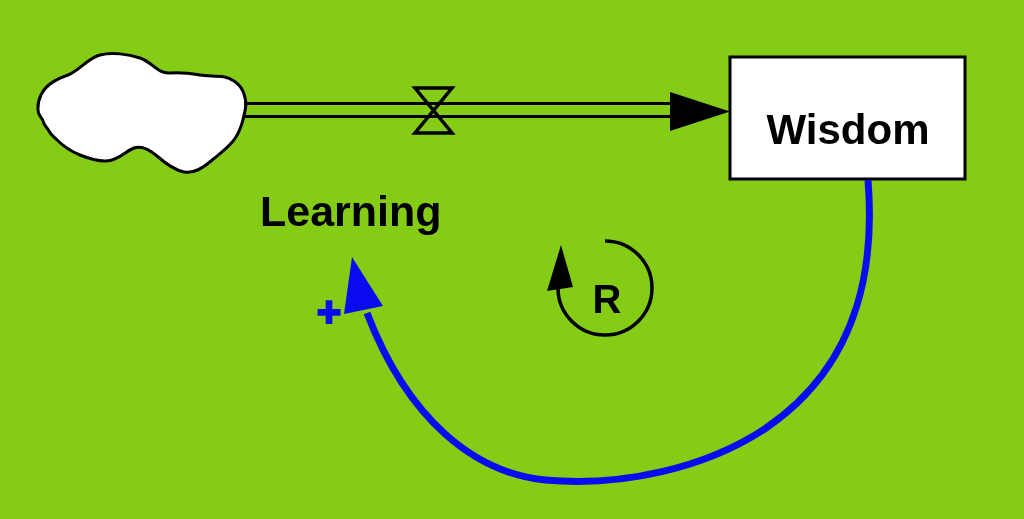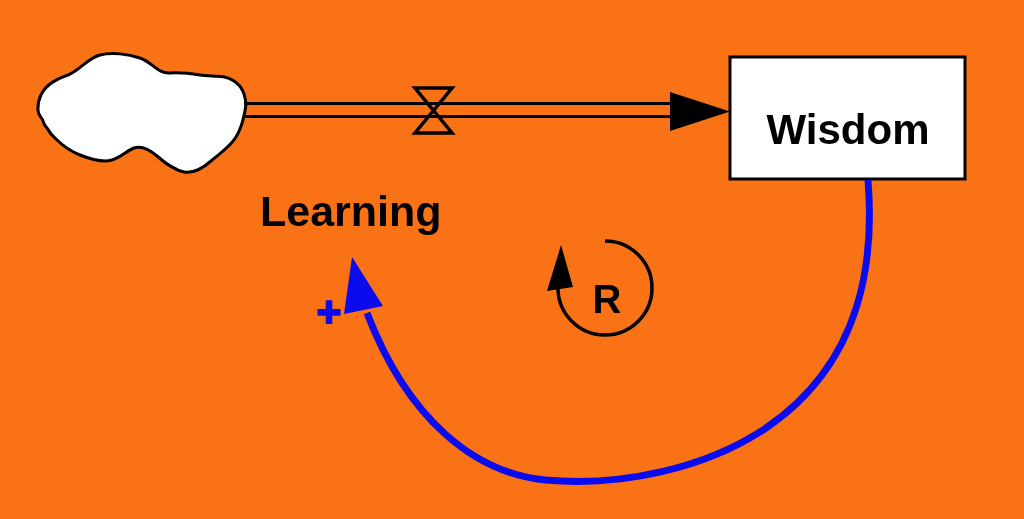--- a/index.html
+++ b/index.html
@@ -5,21 +5,21 @@
   html, body {
     margin: 0;
     padding: 0;
     background: #ffffff;
     font-family: "Liberation Sans", sans-serif;
   }
   .stage {
     position: relative;
     width: 1024px;
     height: 519px;
-    background: #f97316;
+    background: #84cc16;
     overflow: hidden;
   }
   svg { display: block; }
   text {
     font-family: "Liberation Sans", "DejaVu Sans", sans-serif;
     font-weight: bold;
   }
   .stock-label   { font-size: 42px; }
   .flow-label    { font-size: 43px; }
   .loop-label    { font-size: 40px; }

